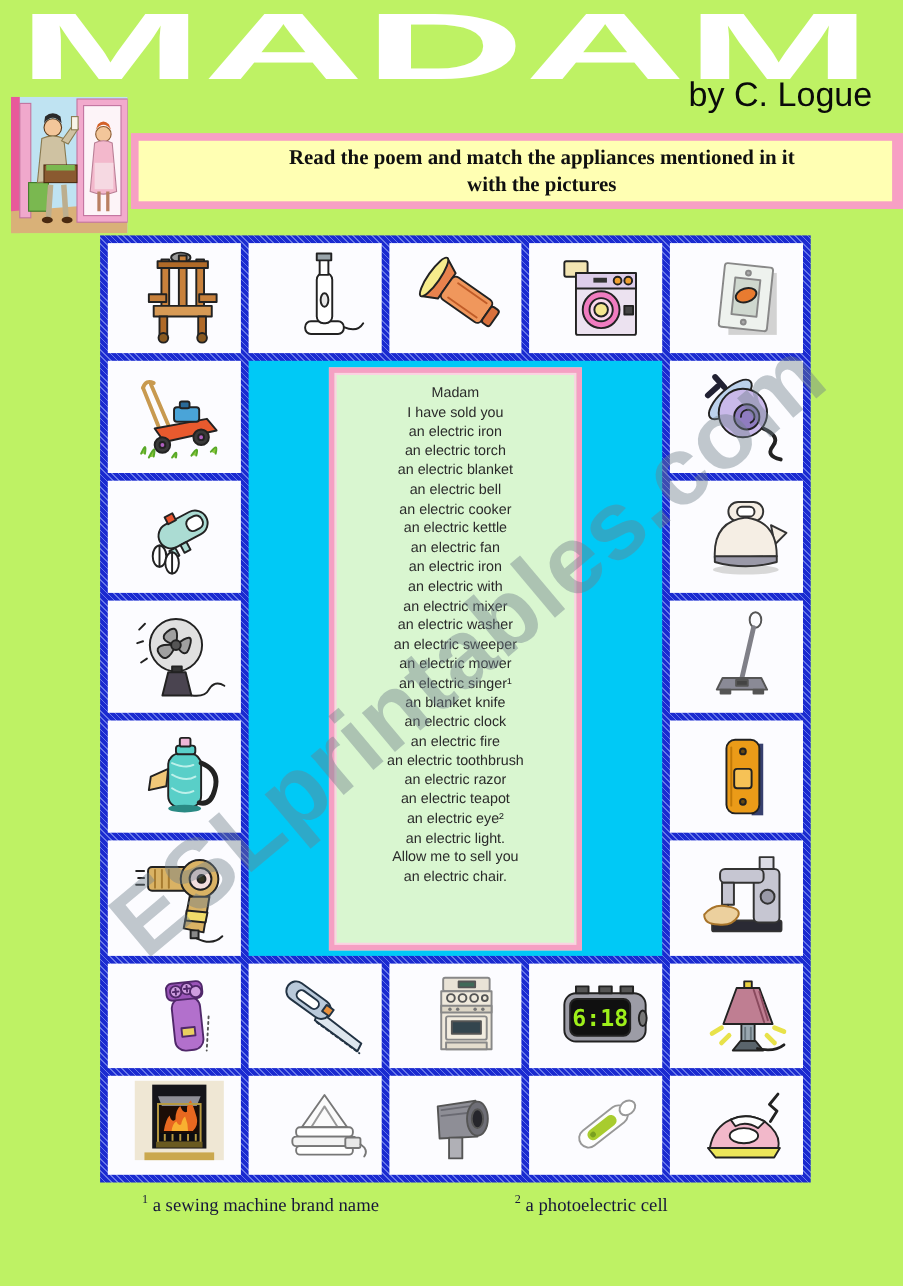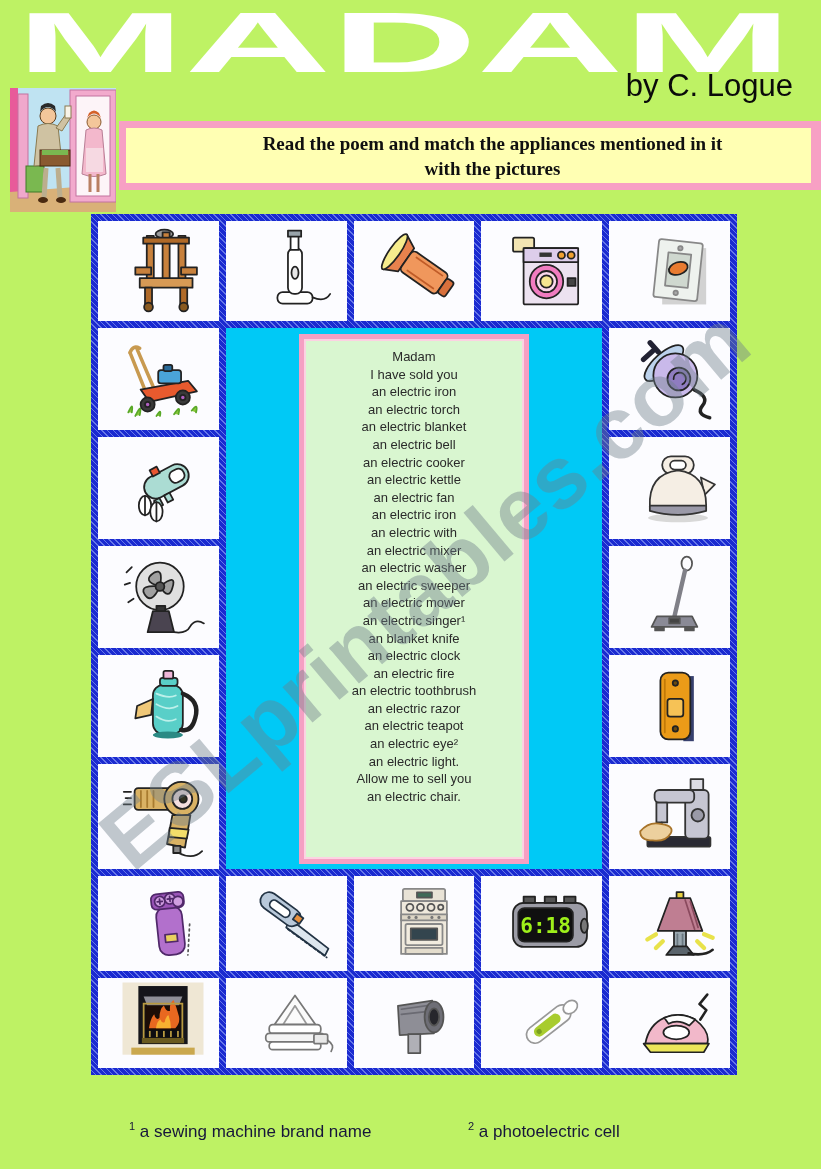--- a/index.html
+++ b/index.html
@@ -24,21 +24,21 @@
   .mid{background:#00c9f6;position:relative;}
   .poem-box{position:absolute;left:50%;top:6px;transform:translateX(-50%);width:230px;height:530px;
         box-sizing:border-box;background:#d9f6d0;border:5px solid #f5a0c3;
         box-shadow:inset 0 0 0 2px #fcd2e2;padding-top:9px;}
   .poem-line{font-size:13px;line-height:17.6px;color:#2a2a2a;text-align:center;
         font-family:"Liberation Sans",sans-serif;}
   .watermark{position:absolute;left:-45px;top:538px;width:940px;text-align:center;
         transform:rotate(-40deg);font-size:88px;font-weight:bold;letter-spacing:1px;
         color:#6f7f8a;opacity:0.42;pointer-events:none;z-index:6;
         font-family:"Liberation Sans",sans-serif;white-space:nowrap;}
-  .footnote{position:absolute;top:1120px;font-family:Liberation Sans, sans-serif;font-size:17px;
+  .footnote{position:absolute;top:1085px;font-family:Liberation Serif, serif;font-size:17px;
         color:#16163a;text-align:right;}
   .footnote sup{font-size:11px;}
   .fn1{left:129px;} .fn2{left:468px;}
   .ic{display:block;}
 </style>
 </head>
 <body>
 
 <div class="page">
 

